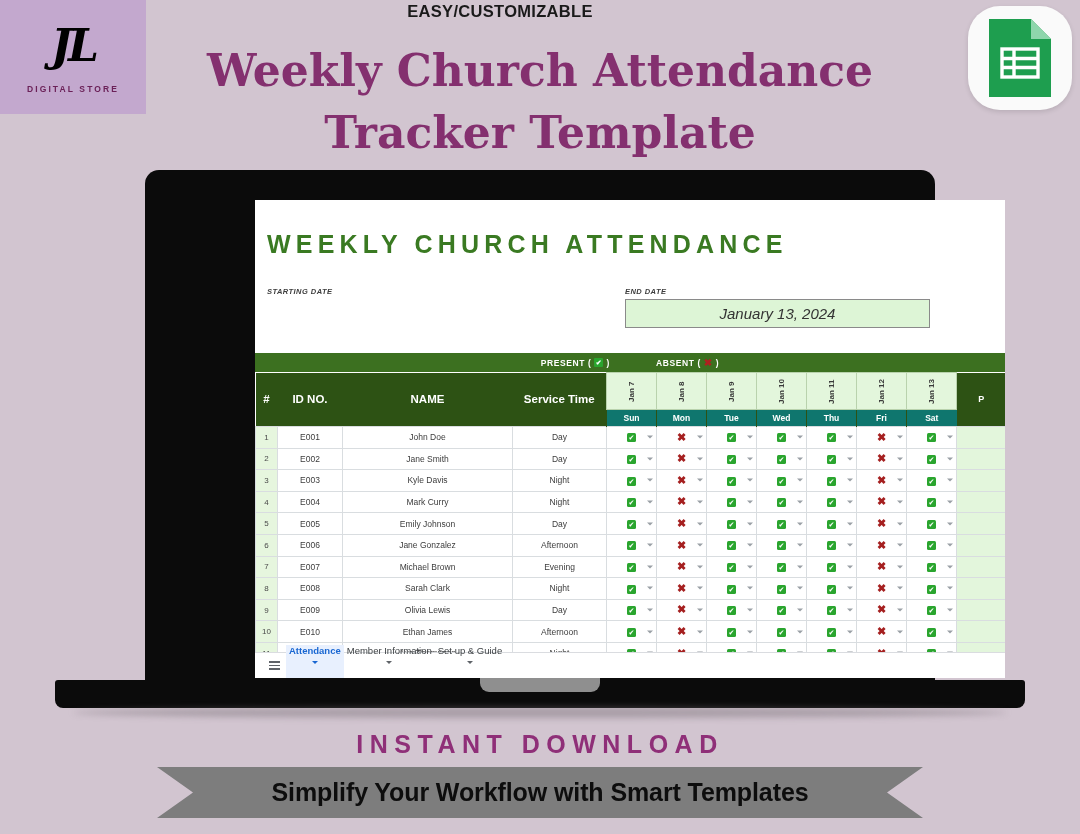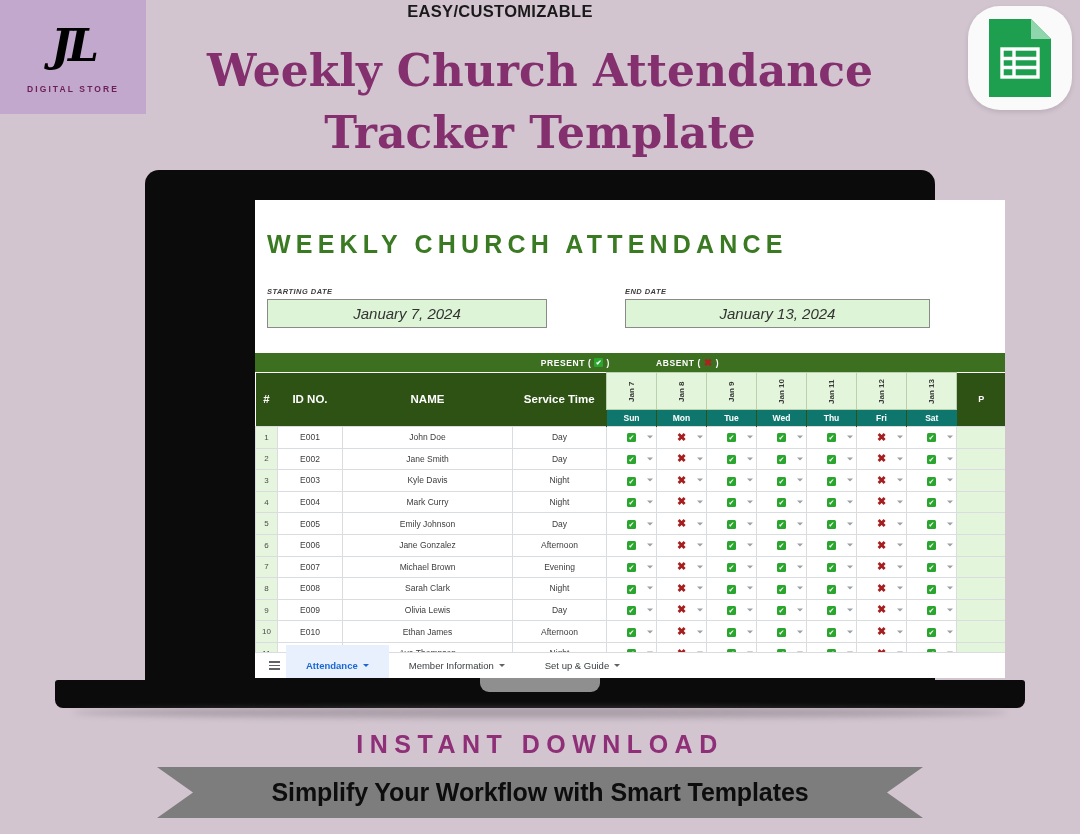--- a/index.html
+++ b/index.html
@@ -122,21 +122,21 @@
     border-top:3.5px solid #9aa0a6;
   }
   td.tot{background:#e3f6dc;}
   .th-tot{background:#2d5214;color:#fff;font-size:9px;font-weight:700;}
   
   #sheet-tabs{
     position:absolute;left:0;bottom:0;width:750px;height:26px;
     background:#fff;border-top:1px solid #dadce0;
     display:flex;align-items:center;gap:0;padding-left:8px;box-sizing:border-box;
   }
-  .tab{display:flex;align-items:center;gap:5px;padding:0 20px;font-size:9.5px;color:#3c4043;height:42px;}
+  .tab{display:flex;align-items:center;gap:5px;padding:0 3px;font-size:9.5px;color:#3c4043;height:42px;flex-direction:column;}
   .tab.active{color:#1967d2;font-weight:700;background:#e8f0fe;}
   .tab-caret{width:0;height:0;border-left:3px solid transparent;border-right:3px solid transparent;border-top:3.5px solid #5f6368;}
   .tab.active .tab-caret{border-top-color:#1967d2;}
   #hamburger{display:flex;flex-direction:column;gap:2px;padding:0 6px;}
   #hamburger span{display:block;width:11px;height:1.4px;background:#5f6368;}
   
   #instant-download{
     position:absolute;top:730px;left:0;width:1080px;text-align:center;
     font-size:25px;font-weight:700;color:#8f2f78;letter-spacing:6.5px;
   }
@@ -177,21 +177,20 @@
 
 <div id="laptop">
   <div id="laptop-lid">
     <div id="laptop-screen">
 
       <div class="sheet-title">WEEKLY CHURCH ATTENDANCE</div>
 
       <div id="date-row">
         <div class="date-block" style="left:12px;width:280px;">
           <div class="date-label">STARTING DATE</div>
-          <div class="date-box">January 7, 2024</div>
         </div>
         <div class="date-block" style="left:370px;width:305px;">
           <div class="date-label">END DATE</div>
           <div class="date-box">January 13, 2024</div>
         </div>
       </div>
 
       <div id="legend-bar">
         <div class="legend-item">
           <span>PRESENT (</span>

